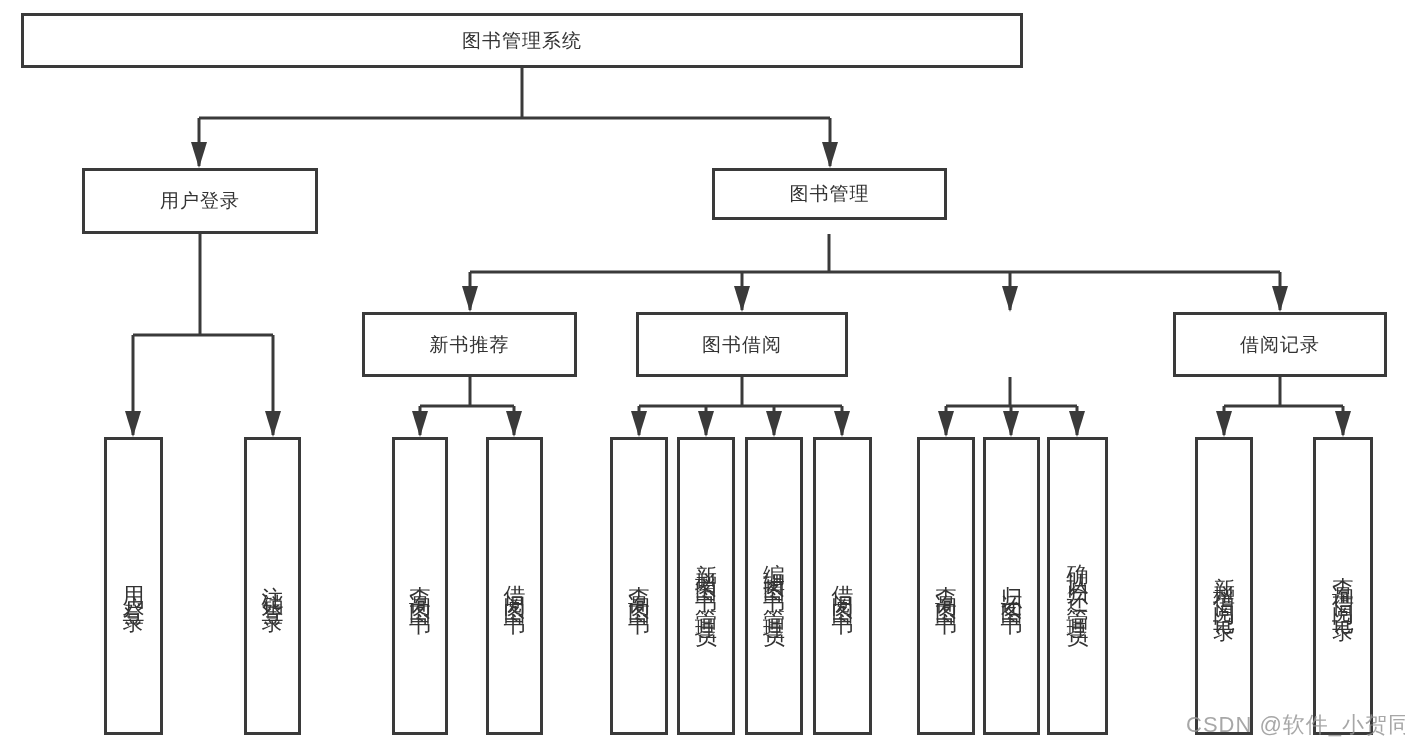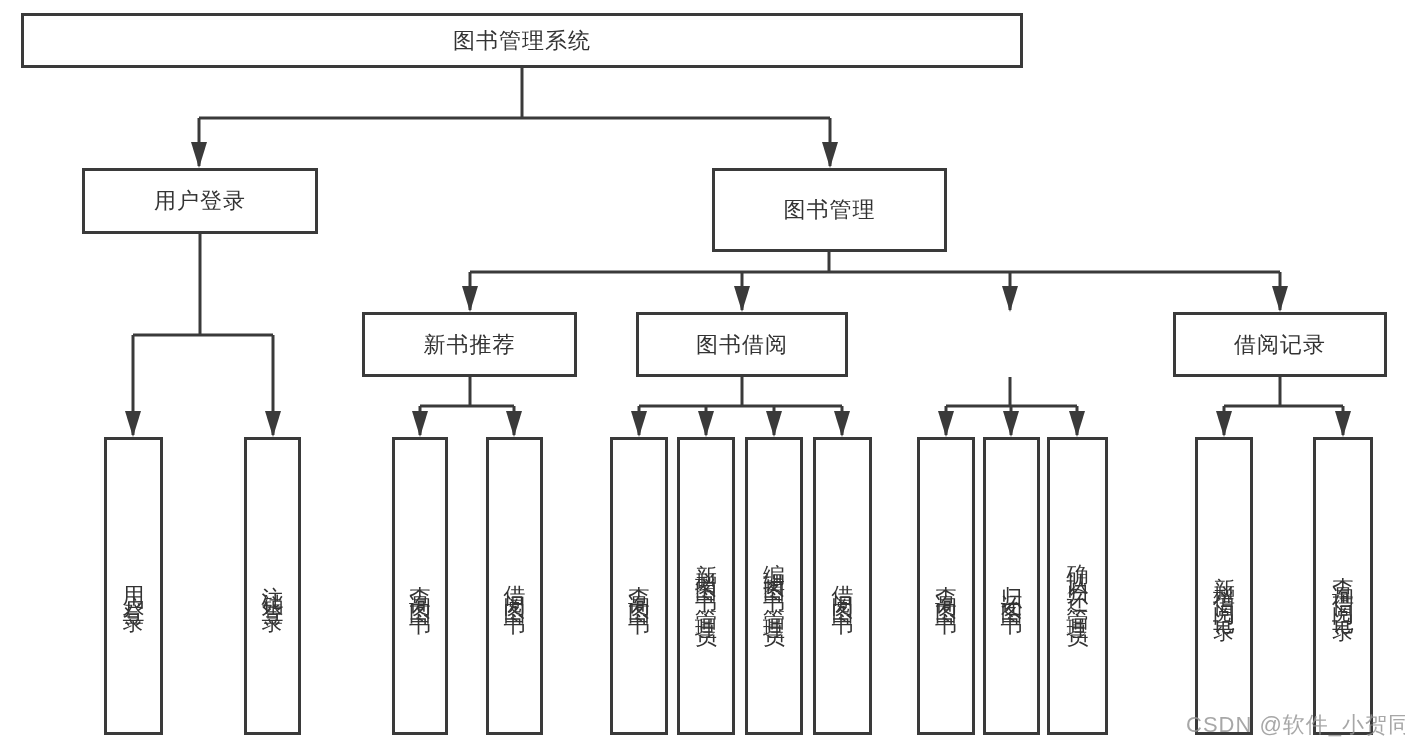--- a/index.html
+++ b/index.html
@@ -14,21 +14,21 @@
   }
   #wires { position: absolute; left: 0; top: 0; width: 1405px; height: 747px; pointer-events: none; }
   .hbox {
     position: absolute;
     box-sizing: border-box;
     border: 3px solid #3a3a3a;
     background: #ffffff;
     display: flex;
     align-items: center;
     justify-content: center;
-    font-size: 22px;
+    font-size: 19px;
     letter-spacing: 1px;
     color: #333333;
   }
   .vbox {
     position: absolute;
     box-sizing: border-box;
     top: 437px;
     height: 298px;
     border: 3px solid #3a3a3a;
     background: #ffffff;
@@ -122,21 +122,21 @@
       <polygon points="1003,411 1019,411 1011,437"></polygon>
       <polygon points="1069,411 1085,411 1077,437"></polygon>
       <polygon points="1216,411 1232,411 1224,437"></polygon>
       <polygon points="1335,411 1351,411 1343,437"></polygon>
     </g>
   </svg>
 
   <div class="hbox" style="left:21px; top:13px; width:1002px; height:55px;">图书管理系统</div>
 
   <div class="hbox" style="left:82px; top:168px; width:236px; height:66px;">用户登录</div>
-  <div class="hbox" style="left:712px; top:168px; width:235px; height:84px;">图书管理</div>
+  <div class="hbox" style="left:712px; top:168px; width:235px; height:52px;">图书管理</div>
 
   <div class="hbox" style="left:636px; top:312px; width:212px; height:65px;">图书借阅</div>
   <div class="hbox" style="left:362px; top:312px; width:215px; height:65px;">新书推荐</div>
   <div class="hbox" style="left:1173px; top:312px; width:214px; height:65px;">借阅记录</div>
 
   <div class="vbox" style="left:104px; width:59px;">
     <span>用户登录</span>
   </div>
   <div class="vbox" style="left:244px; width:57px;">
     <span>注销登录</span>

